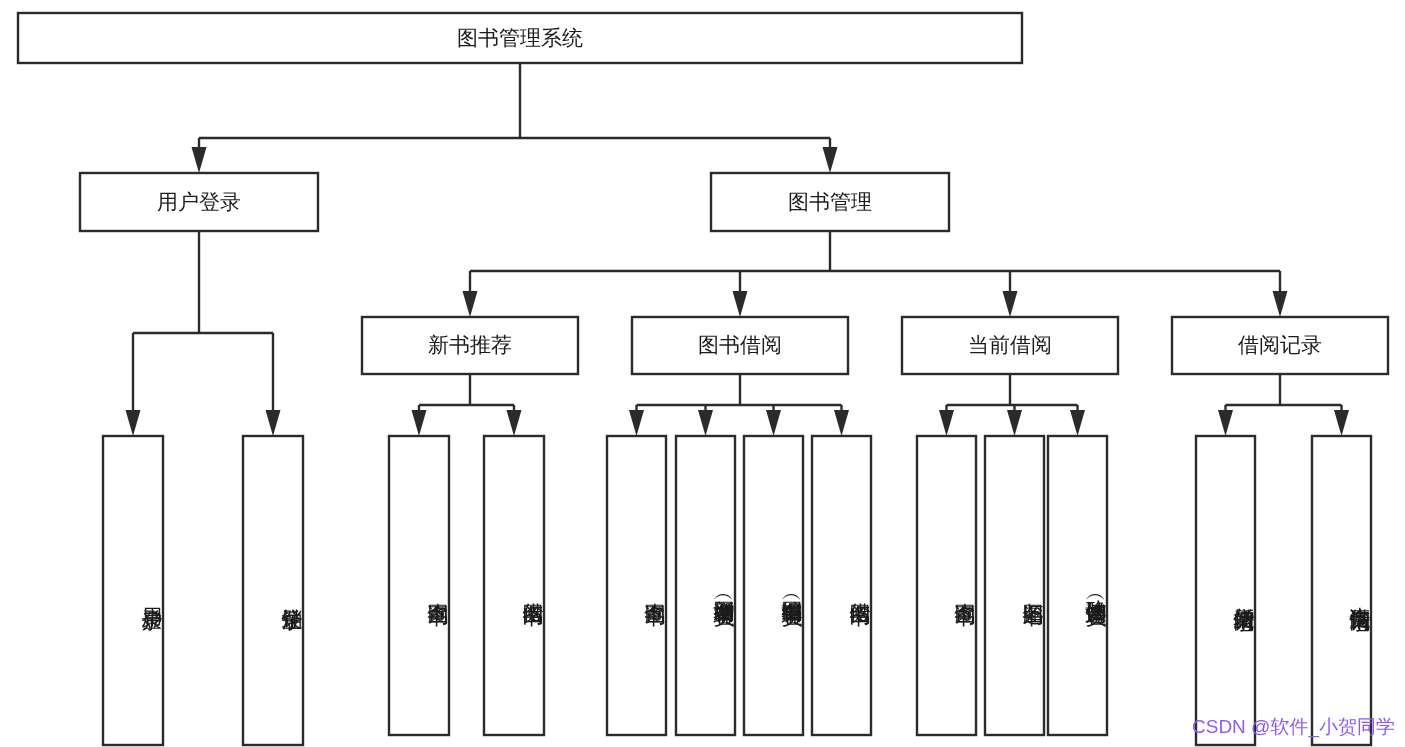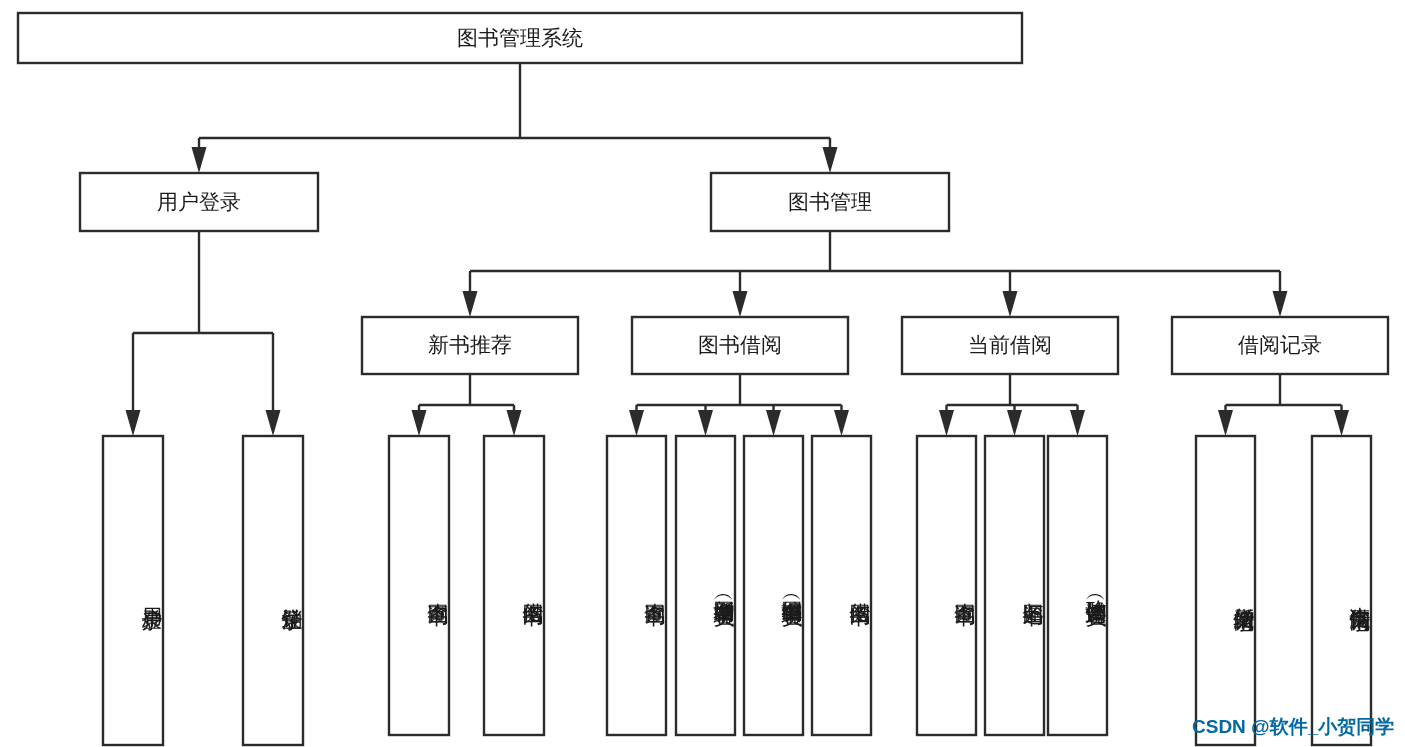--- a/index.html
+++ b/index.html
@@ -170,14 +170,14 @@
       <div class="vert-label" style="left: 607px; top: 448px; width: 59px; height: 279px;">查询图书</div>
       <div class="vert-label" style="left: 676px; top: 448px; width: 59px; height: 279px;">新增图书（管理员）</div>
       <div class="vert-label" style="left: 744px; top: 448px; width: 59px; height: 279px;">编辑图书（管理员）</div>
       <div class="vert-label" style="left: 812px; top: 448px; width: 59px; height: 279px;">借阅图书</div>
       <div class="vert-label" style="left: 917px; top: 448px; width: 59px; height: 279px;">查询图书</div>
       <div class="vert-label" style="left: 985px; top: 448px; width: 59px; height: 279px;">归还图书</div>
       <div class="vert-label" style="left: 1048px; top: 448px; width: 59px; height: 279px;">确认归还（管理员）</div>
       <div class="vert-label" style="left: 1196px; top: 448px; width: 59px; height: 289px;">新增借阅记录</div>
       <div class="vert-label" style="left: 1312px; top: 448px; width: 59px; height: 289px;">查询借阅记录</div>
     </div>
-  <div class="watermark" style="left: 1192px; top: 714px; color: #0369a1; font-weight: bold;">CSDN @软件_小贺同学</div>
+  <div class="watermark" style="left: 1192px; top: 714px; color: #8b5cf6;">CSDN @软件_小贺同学</div>
 </div>
 
 </body></html>

